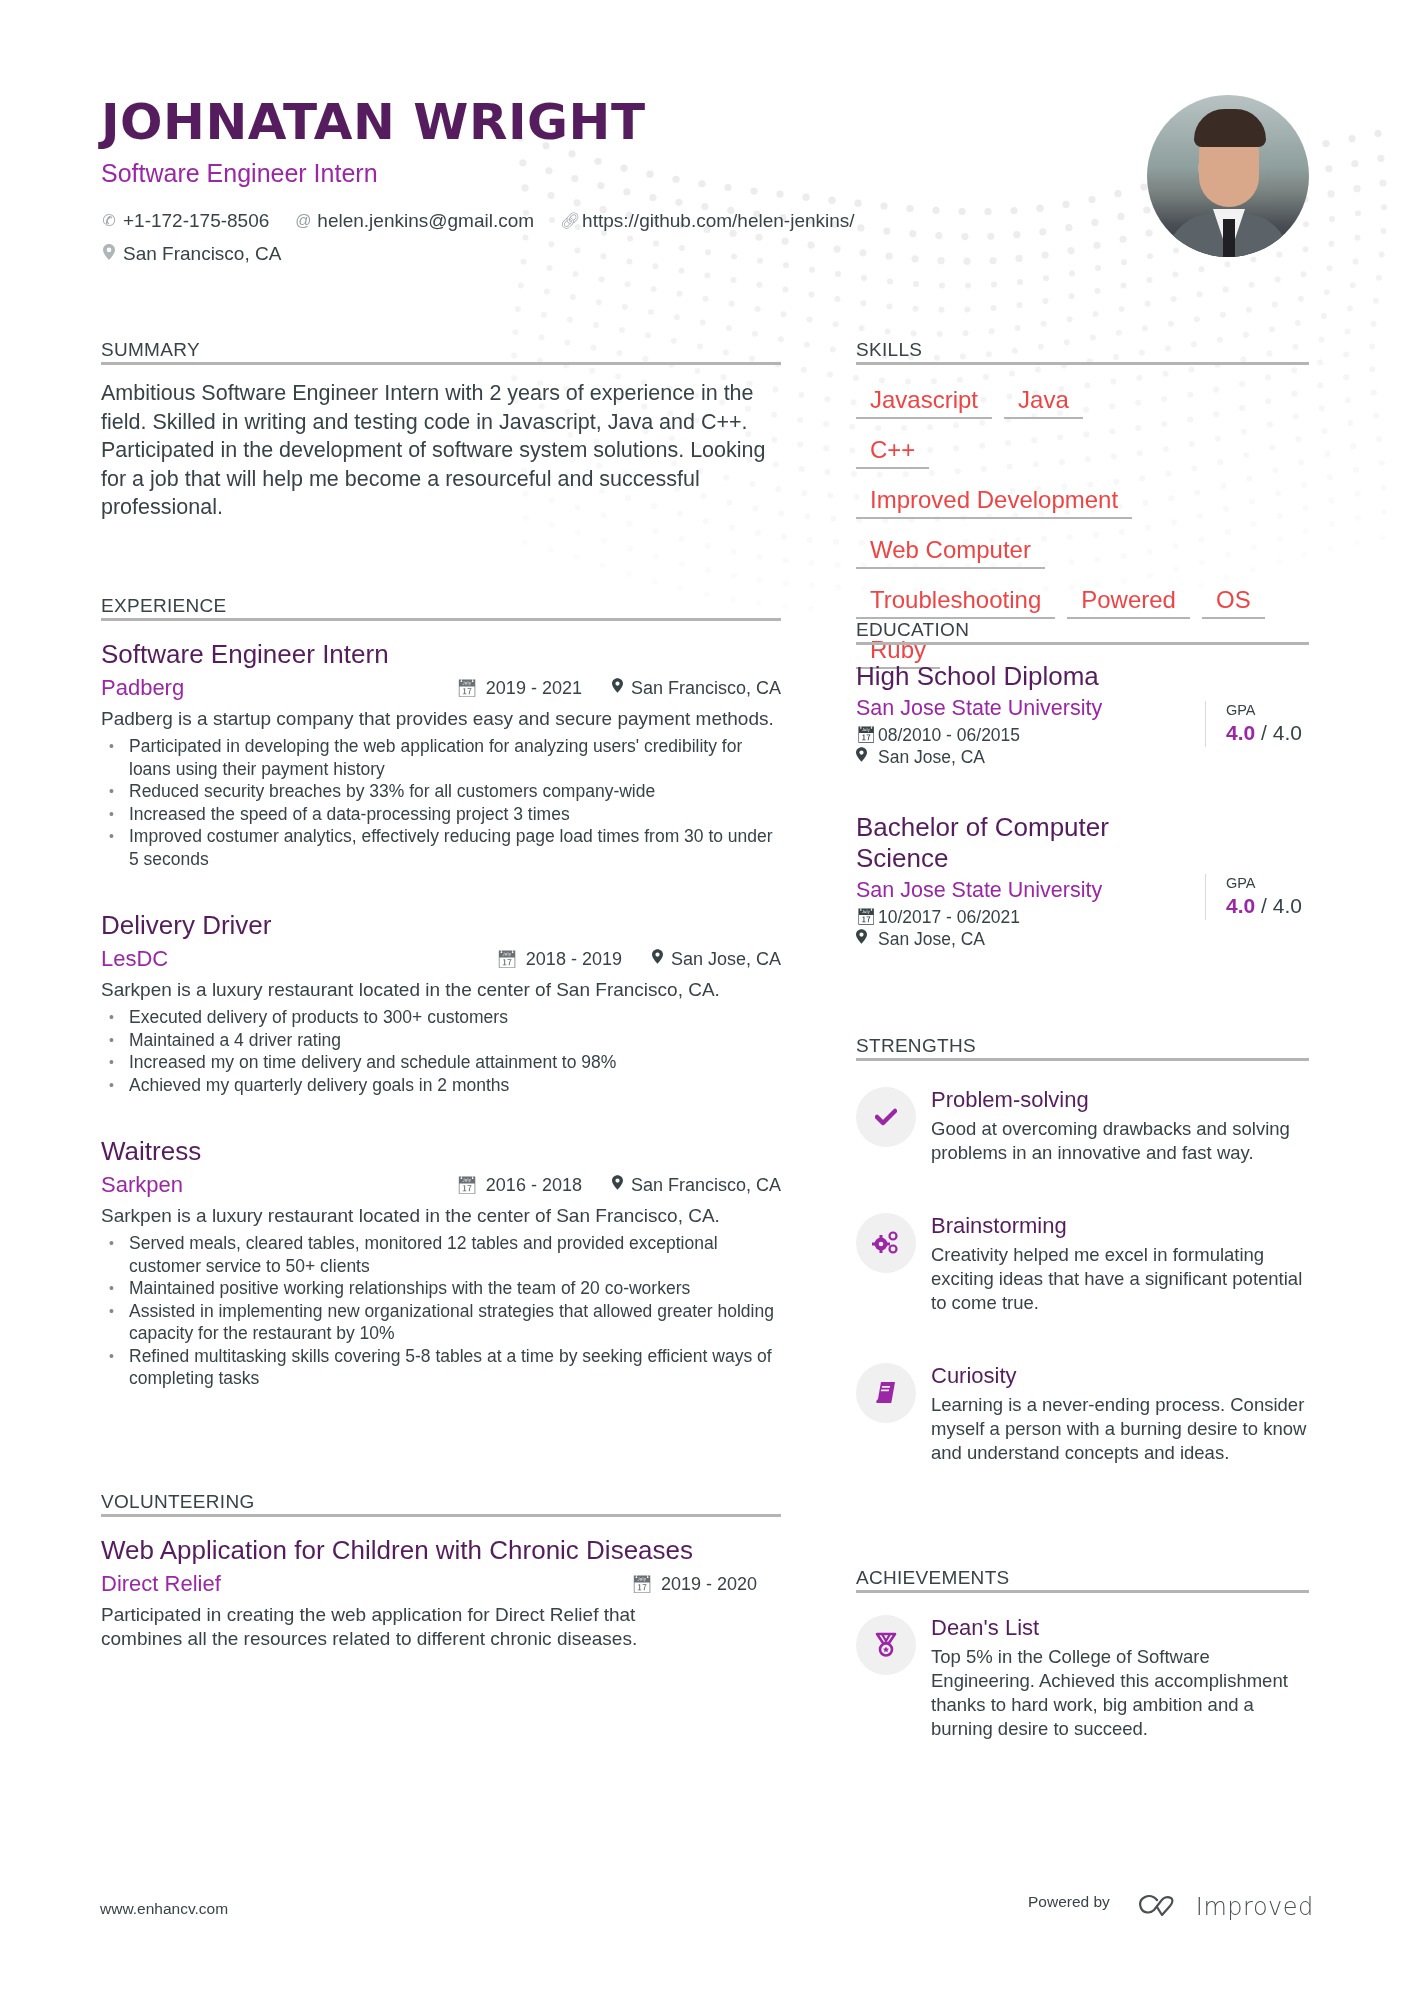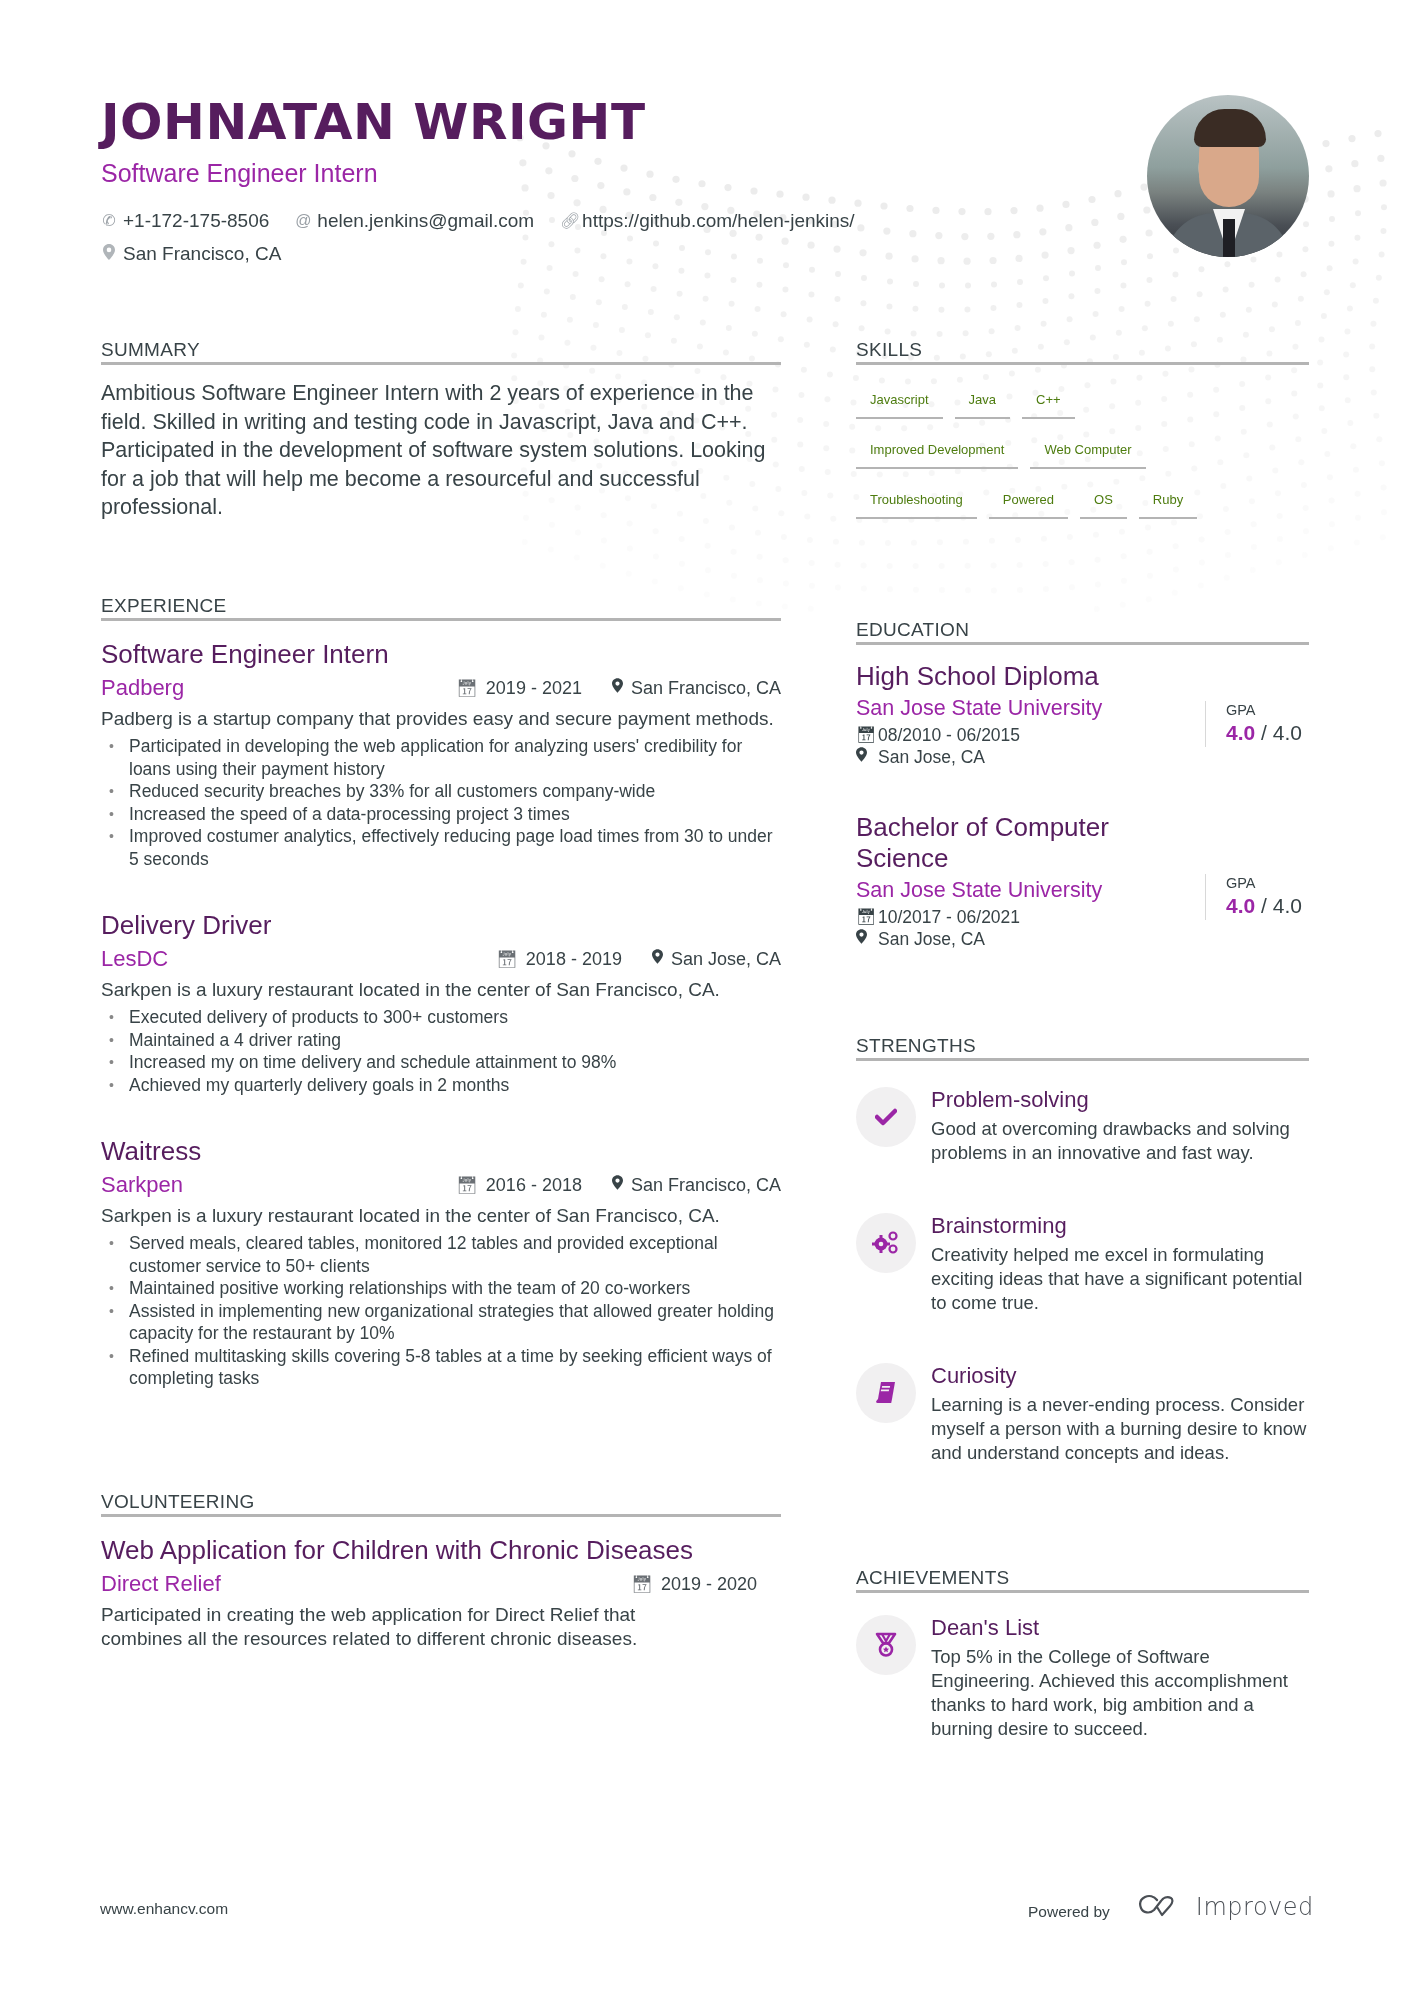--- a/index.html
+++ b/index.html
@@ -36,40 +36,40 @@
   .company { font-size: 22px; color: #9b26a6; }
   .meta-right { display: flex; align-items: center; font-size: 18px; color: #384347; }
   .meta-right .grp { display: inline-flex; align-items: center; margin-left: 30px; }
   .meta-right .ic { color: #6b7075; margin-right: 8px; font-size: 17px; }
   .job-desc { font-size: 19px; line-height: 24px; color: #384347; margin-top: 2px; }
   .bullets { list-style: none; margin-top: 4px; }
   .bullets li { position: relative; padding-left: 28px; font-size: 17.5px; line-height: 22.5px; color: #384347; }
   .bullets li::before { content: "•"; position: absolute; left: 8px; top: 0; color: #888; font-size: 14px; }
 
   .skills-wrap { display: flex; flex-wrap: wrap; margin-top: 10px; }
-  .skill { font-size: 13px; color: #4d7c0f; padding: 14px 14px 6px 14px; border-bottom: 2px solid #b4b4b4; margin-right: 12px; margin-bottom: 6px; line-height: 22px; }
+  .skill { font-size: 24px; color: #ef4444; padding: 14px 14px 6px 14px; border-bottom: 2px solid #b4b4b4; margin-right: 12px; margin-bottom: 6px; line-height: 22px; }
 
   .edu { position: relative; margin-top: 18px; }
   .edu-title { font-size: 26px; color: #561d5e; line-height: 31px; width: 300px; }
   .edu-school { font-size: 21.5px; color: #9b26a6; line-height: 32px; }
   .edu-line { display: flex; align-items: center; font-size: 17.5px; color: #384347; line-height: 22px; }
   .edu-line .ic { width: 22px; color: #384347; font-size: 16px; }
   .gpa { position: absolute; right: 0; width: 104px; border-left: 1px solid #d8d8d8; padding-left: 20px; }
   .gpa-label { font-size: 14.5px; color: #384347; line-height: 18px; }
   .gpa-val { font-size: 21px; line-height: 28px; color: #384347; }
   .gpa-val b { color: #9b26a6; font-weight: bold; }
 
   .feature { display: flex; margin-top: 24px; }
   .feat-icon { width: 60px; height: 60px; border-radius: 50%; background: #f1f0f1; display: flex; align-items: center; justify-content: center; flex: 0 0 60px; color: #9b26a6; margin-top: 2px; }
   .feat-body { margin-left: 15px; width: 378px; }
   .feat-title { font-size: 22px; color: #561d5e; line-height: 30px; }
   .feat-desc { font-size: 18.5px; line-height: 24px; color: #384347; margin-top: 2px; }
 
   .footer-left { position: absolute; left: 100px; top: 1900px; font-size: 15.5px; color: #384347; }
-  .footer-right { position: absolute; left: 1028px; top: 1893px; display: flex; align-items: flex-end; }
+  .footer-right { position: absolute; left: 1028px; top: 1893px; display: flex; align-items: flex-start; }
   .powered { font-size: 15.5px; color: #384347; margin-right: 28px; }
   .brand { font-size: 24px; color: #4a4f55; letter-spacing: 0.5px; margin-left: 12px; font-family: "DejaVu Sans", sans-serif; font-weight: 300; }
 </style>
 </head>
 <body>
 
 <svg class="dots" viewBox="0 0 1410 620" xmlns="http://www.w3.org/2000/svg">
   <g fill="#ececec" id="dotgroup">
       <circle cx="520" cy="137.66959677791053" r="3.6" opacity="1.00"></circle>
       <circle cx="522.8765532316252" cy="162.85167760455587" r="3.6" opacity="0.95"></circle>

